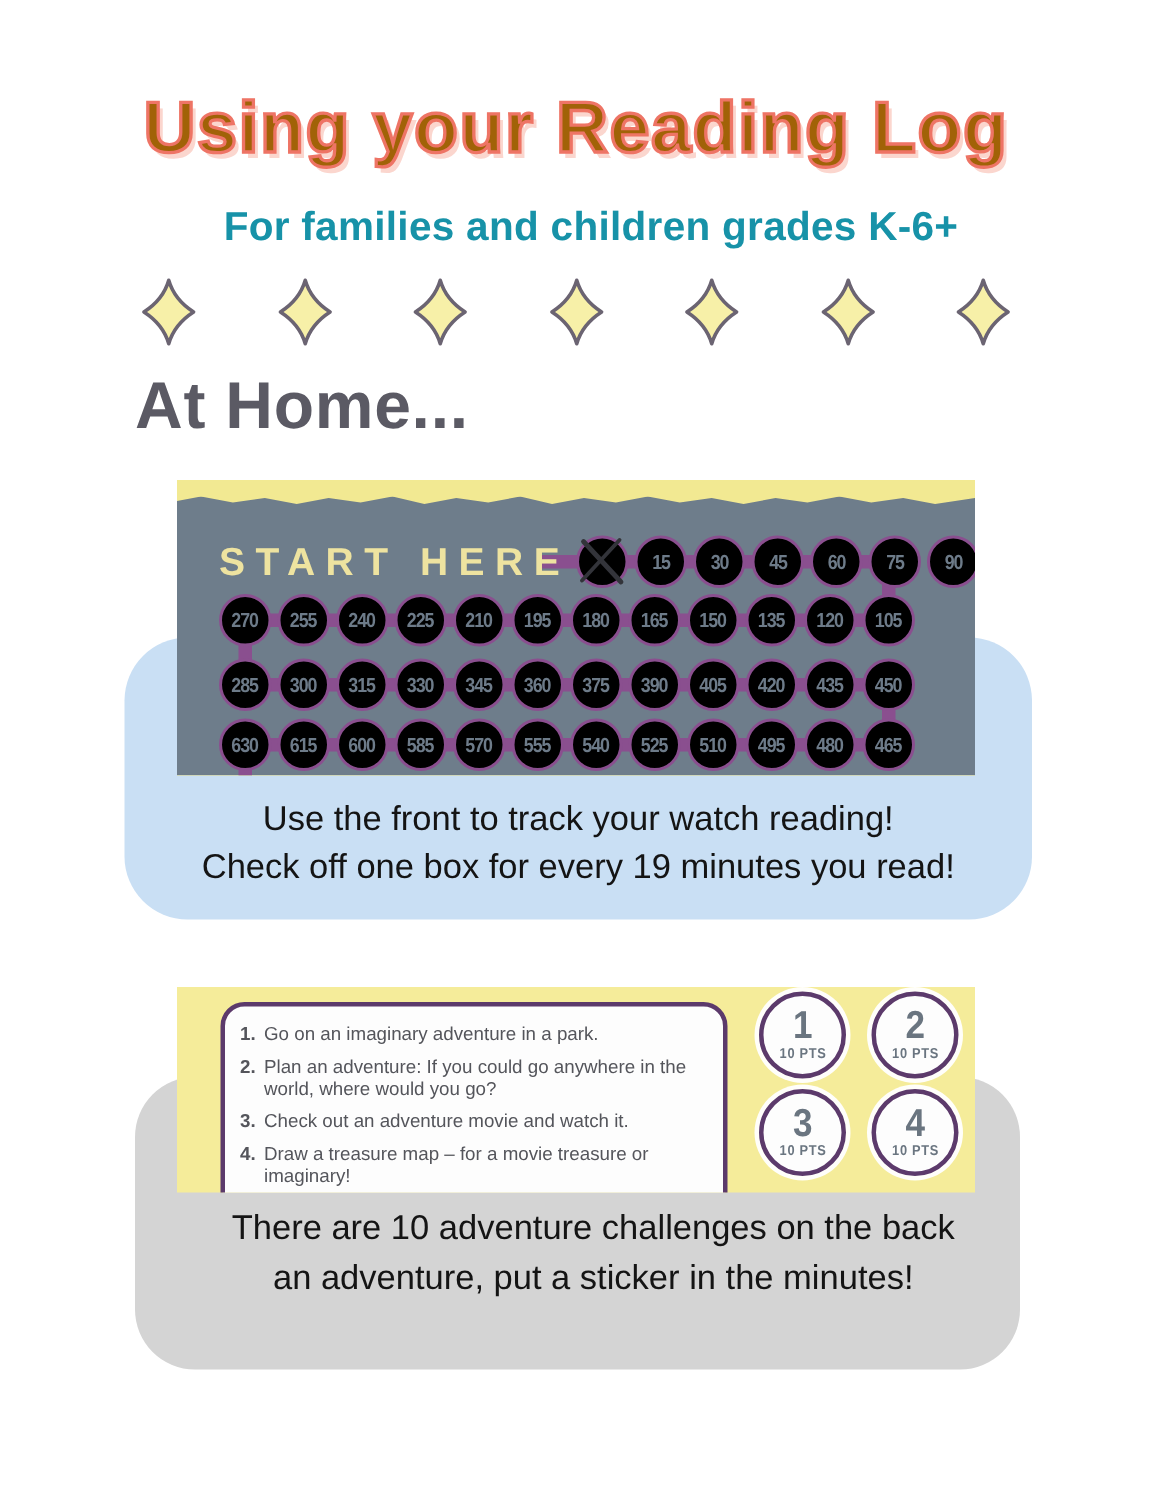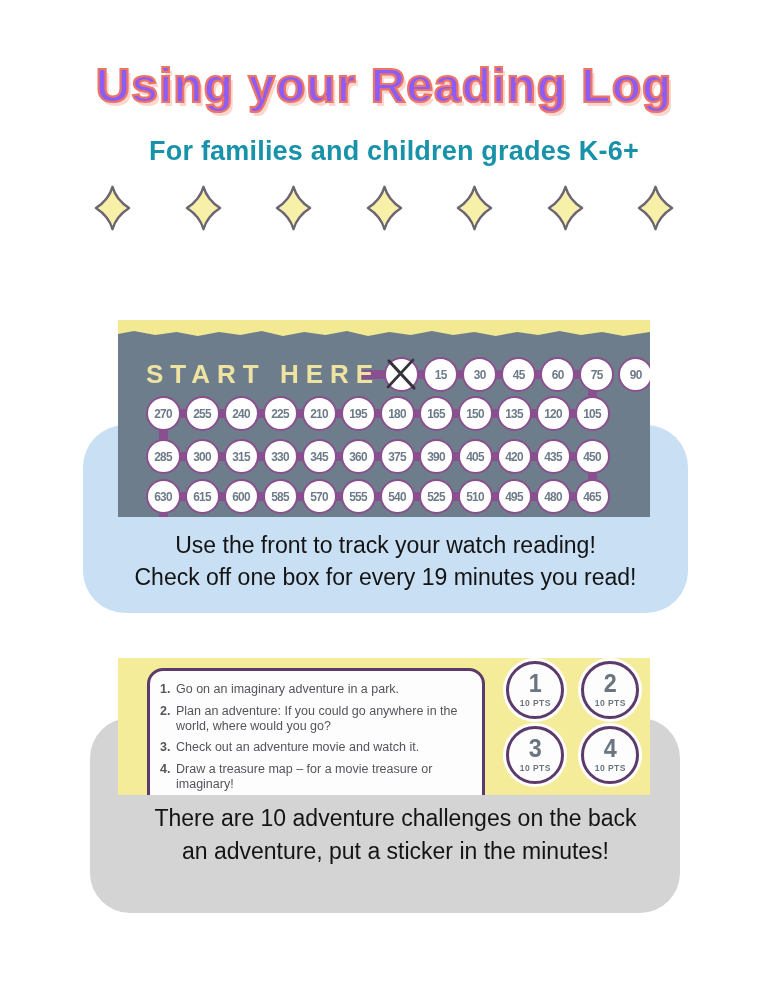--- a/index.html
+++ b/index.html
@@ -6,21 +6,21 @@
   html,body { background:#ffffff; }
   .page {
     position:relative; width:768px; height:994px; margin:0 auto;
     background:#ffffff; overflow:hidden;
     font-family:"Liberation Sans", sans-serif;
   }
   
   .title {
     position:absolute; top:58px; left:0; width:768px; text-align:center;
     font-size:48px; font-weight:bold; letter-spacing:1px;
-    color:#8b5cf6; -webkit-text-stroke:2.2px #ee7465;
+    color:#a16207; -webkit-text-stroke:2.2px #ee7465;
     text-shadow:3px 4px 0 #fbd6ce;
   }
   .subtitle {
     position:absolute; top:136px; left:0; width:768px; text-align:center;
     font-size:27px; font-weight:bold; color:#1792a8; letter-spacing:0.2px;padding-left:20px;
   }
   .sparkles {
     position:absolute; top:184px; left:94px; width:580px; height:48px;
     display:flex; justify-content:space-between; align-items:center;
   }
@@ -56,21 +56,21 @@
     left:16px; right:28px; background:#8a4f8f;
   }
   .trow.row1::before { left:212px; }
   .trow.row1 { top:37px; }
   .trow.row2 { top:76px; }
   .trow.row3 { top:119px; }
   .trow.row4 { top:159px; }
   .vbar { position:absolute; width:9px; background:#8a4f8f; z-index:0; }
   .circle {
     position:relative; z-index:1; flex:0 0 35px; width:35px; height:35px;
-    background:#ffffff; border:2.5px solid #8a4f8f; border-radius:50%;
+    background:#000000; border:2.5px solid #8a4f8f; border-radius:50%;
     display:flex; align-items:center; justify-content:center;
   }
   .circle .num {
     font-size:13.5px; font-weight:bold; color:#6d7b89;
     letter-spacing:-0.8px; transform:scaleX(0.88);
   }
   .start-label {
     flex:0 0 174px; font-size:26px; font-weight:bold; color:#eee3a0;
     letter-spacing:7px; z-index:1; white-space:nowrap;
   }
@@ -134,20 +134,21 @@
         <path d="M20 2 Q24 16 38 25 Q24 34 20 48 Q16 34 2 25 Q16 16 20 2 Z" fill="#f7f0a8" stroke="#6b6472" stroke-width="2.6" stroke-linejoin="round"></path>
       </svg>
       <svg viewBox="0 0 40 50">
         <path d="M20 2 Q24 16 38 25 Q24 34 20 48 Q16 34 2 25 Q16 16 20 2 Z" fill="#f7f0a8" stroke="#6b6472" stroke-width="2.6" stroke-linejoin="round"></path>
       </svg>
       <svg viewBox="0 0 40 50">
         <path d="M20 2 Q24 16 38 25 Q24 34 20 48 Q16 34 2 25 Q16 16 20 2 Z" fill="#f7f0a8" stroke="#6b6472" stroke-width="2.6" stroke-linejoin="round"></path>
       </svg>
     </div>
 
+  <h3 class="heading">At Home...</h3>
 
   <div class="blue-box">
     <div class="callout-text">
       <div>Use the front to track your watch reading!</div>
       <div>Check off one box for every 19 minutes you read!</div>
     </div>
   </div>
 
   <div class="tracker">
     <div class="slate"></div>

